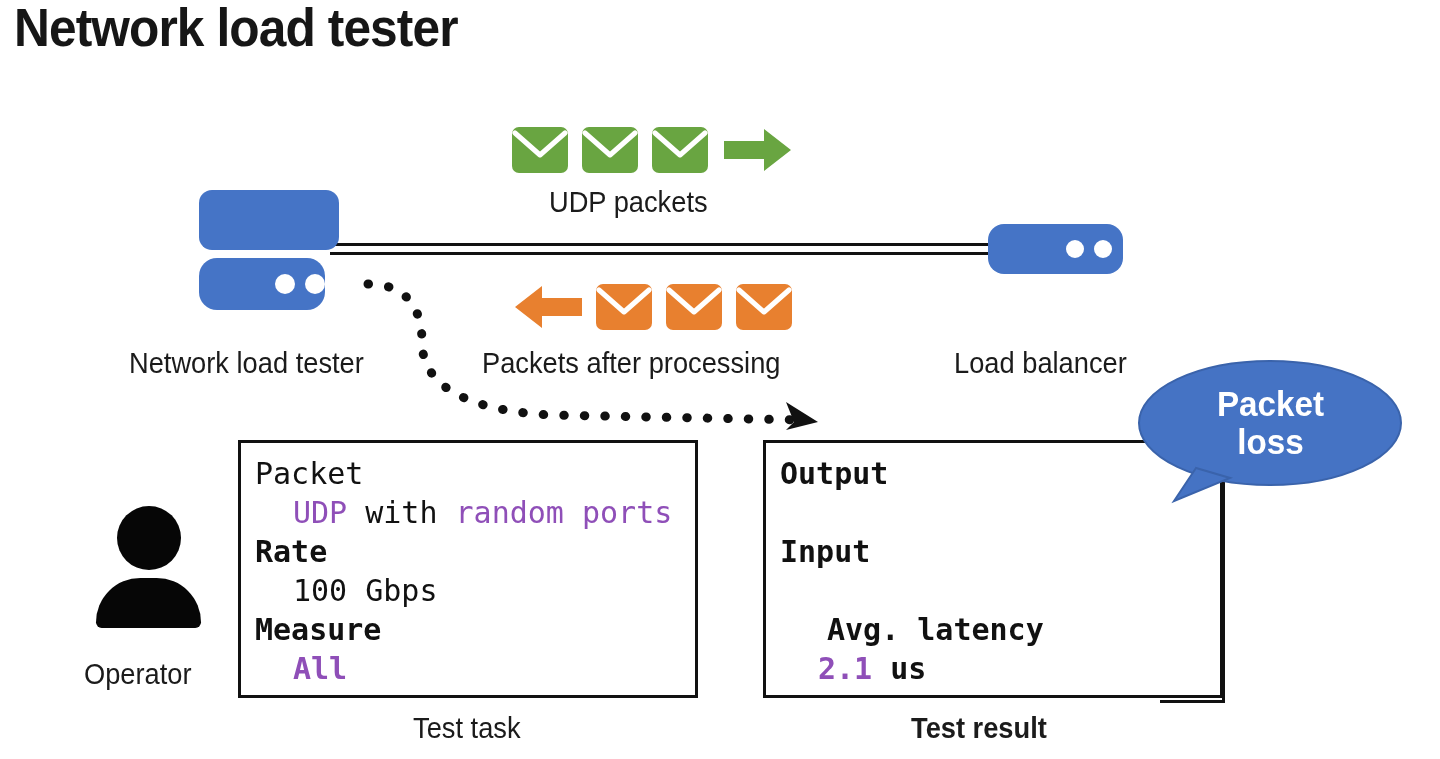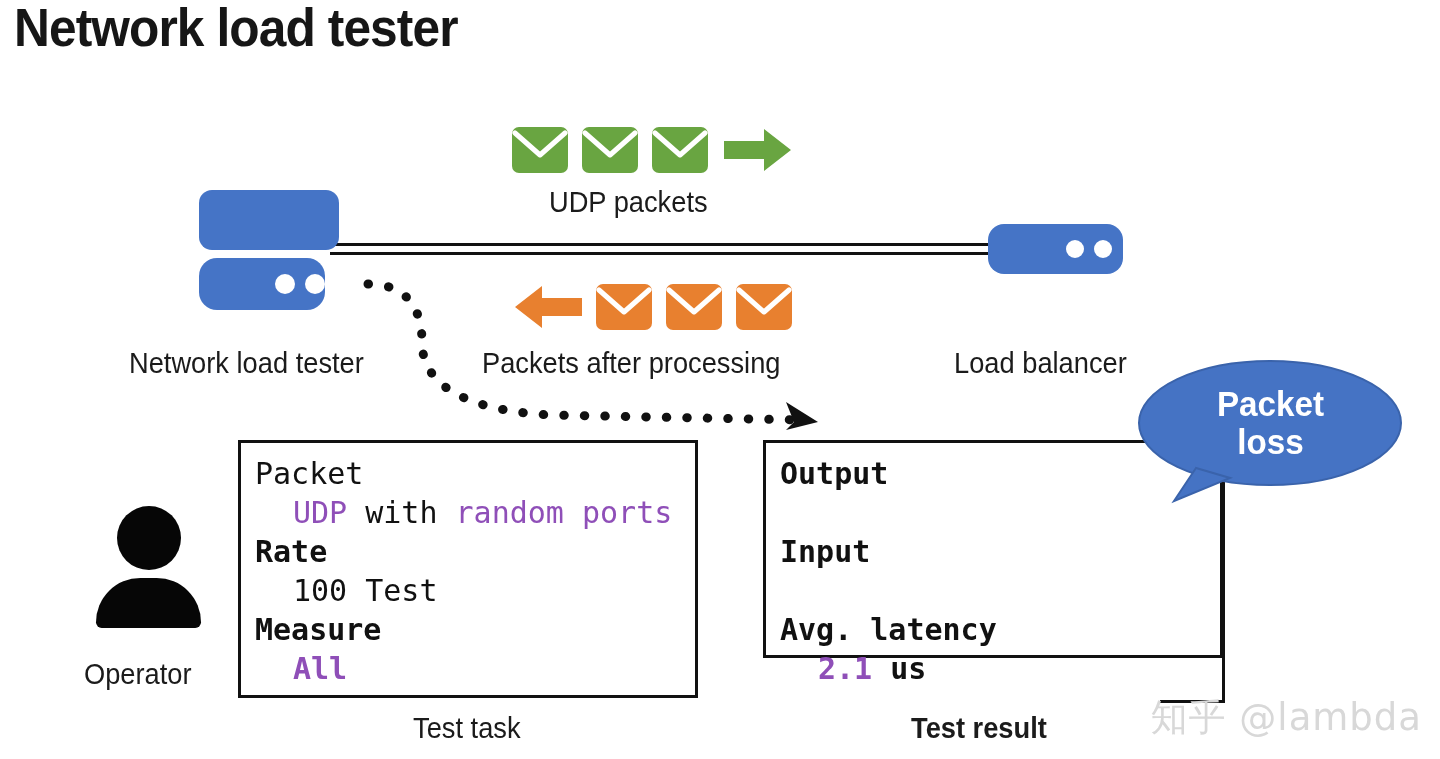--- a/index.html
+++ b/index.html
@@ -160,42 +160,41 @@
   <div style="position:absolute;left:96px;top:506px;width:105px;height:120px;">
     <div class="op-head" style="left:21px;top:0;width:64px;height:64px;"></div>
     <div class="op-body" style="left:0px;top:72px;width:105px;height:50px;"></div>
   </div>
   <div class="label" style="left:84px;top:658px;">Operator</div>
 
   <div class="codebox" id="test-task-box" style="left:238px;top:440px;width:460px;height:258px;">
       <div class="ln" style="top: 16px;"><span class="tk-black">Packet</span></div>
       <div class="ln ind" style="top: 55px;"><span class="tk-purple">UDP</span><span class="tk-black"> with </span><span class="tk-purple">random ports</span></div>
       <div class="ln" style="top: 94px; font-weight: bold;"><span class="tk-black">Rate</span></div>
-      <div class="ln ind" style="top: 133px;"><span class="tk-black">100 Test</span></div>
+      <div class="ln ind" style="top: 133px;"><span class="tk-black">100 Gbps</span></div>
       <div class="ln bold" style="top: 172px;"><span class="tk-black">Measure</span></div>
       <div class="ln ind bold" style="top: 211px;"><span class="tk-purple">All</span></div>
     </div>
   <div class="label" style="left:413px;top:712px;">Test task</div>
 
-  <div class="codebox" id="test-result-box" style="left:763px;top:440px;width:460px;height:218px;">
+  <div class="codebox" id="test-result-box" style="left:763px;top:440px;width:460px;height:258px;">
       <div class="ln bold" style="top: 16px;"><span class="tk-black">Output</span></div>
       <div class="ln bold" style="top: 94px;"><span class="tk-black">Input</span></div>
-      <div class="ln bold" style="top: 172px;"><span class="tk-black">Avg. latency</span></div>
+      <div class="ln bold" style="top: 172px; margin-left: 47px;"><span class="tk-black">Avg. latency</span></div>
       <div class="ln ind bold" style="top: 211px;"><span class="tk-purple">2.1</span><span class="tk-black"> us</span></div>
     </div>
   <div class="label b" style="left:911px;top:712px;">Test result</div>
 
   <div class="vline" style="left:1222px;top:440px;width:3px;height:262px;"></div>
   <div class="vline" style="left:1160px;top:700px;width:65px;height:3px;"></div>
 
   <div class="bubble" style="left:1138px;top:360px;width:265px;height:142px;">
     <svg width="265" height="142" viewBox="0 0 265 142" style="position:absolute;left:0;top:0;overflow:visible;">
       <ellipse cx="132" cy="63" rx="131" ry="62" fill="#4573c4" stroke="#3a63ab" stroke-width="2"></ellipse>
       <path d="M58 108 L36 141 L92 118 Z" fill="#4573c4" stroke="#3a63ab" stroke-width="2"></path>
     </svg>
     <div class="btxt" style="height:126px;white-space:pre-line;">Packet
 loss</div>
   </div>
 
 
-  <div id="watermark">知乎 @lambda</div>
 
 </div>
 
 </body></html>

